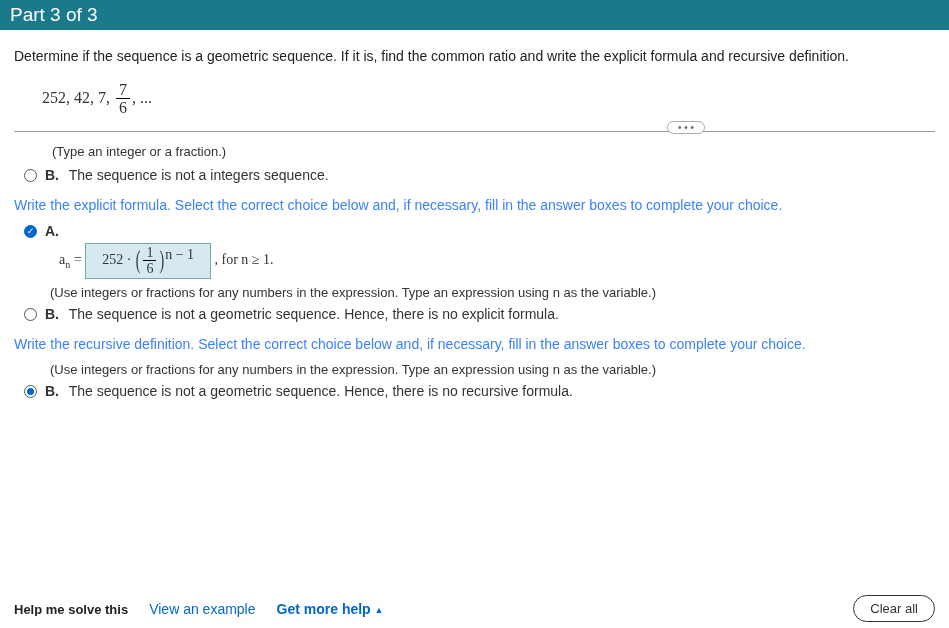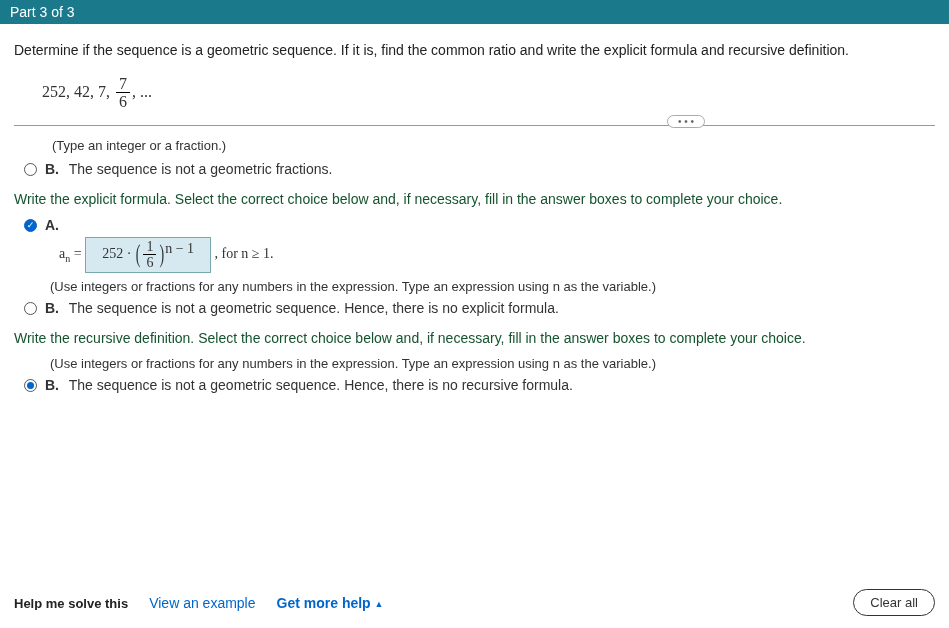--- a/index.html
+++ b/index.html
@@ -1,35 +1,35 @@
 <!DOCTYPE html>
 <html><head>
 <meta charset="utf-8">
 <style>
 * { margin: 0; padding: 0; box-sizing: border-box; }
 body { font-family: Arial, sans-serif; font-size: 14px; color: #333; background: #f0f0f0; width: 949px; height: 628px; overflow: hidden; }
-.header-bar { background: #1a7a8c; color: #fff; padding: 4px 10px; font-size: 14px; }
+.header-bar { background: #1a7a8c; color: #fff; padding: 4px 10px; font-size: 19px; }
 .content { background: #fff; padding: 18px 14px 10px 14px; height: calc(100% - 24px); position: relative; }
 .question-text { margin-bottom: 18px; color: #222; }
 .sequence-line { margin: 10px 0 10px 28px; font-family: 'Times New Roman', serif; font-size: 16px; }
 .frac { display: inline-block; vertical-align: middle; text-align: center; margin: 0 2px; }
 .frac .num { display: block; border-bottom: 1px solid #000; padding: 0 3px; line-height: 1; }
 .frac .den { display: block; padding: 0 3px; line-height: 1.1; }
 hr.divider { border: none; border-top: 1px solid #999; margin: 14px 0 10px 0; position: relative; }
 .ellipsis-badge { position: absolute; right: 230px; top: -10px; background: #fff; border: 1px solid #aaa; border-radius: 10px; padding: 0 10px; font-size: 10px; color: #666; cursor: pointer; }
 .instruction { margin: 12px 0 8px 38px; color: #333; font-size: 13px; }
 .option-row { margin: 6px 0 6px 10px; display: flex; align-items: flex-start; }
 .radio { width: 13px; height: 13px; border: 1.5px solid #555; border-radius: 50%; margin-right: 8px; margin-top: 2px; flex-shrink: 0; display: flex; align-items: center; justify-content: center; cursor: pointer; background: #fff; }
 .radio.selected::after { content: ""; width: 7px; height: 7px; background: #0066cc; border-radius: 50%; display: block; }
 .radio.check-style { border-radius: 50%; }
 .radio.check-style.selected { background: #0066cc; border-color: #0066cc; }
 .radio.check-style.selected::after { content: "✓"; color: #fff; font-size: 9px; background: none; width: auto; height: auto; line-height: 1; }
 .opt-label { font-weight: bold; margin-right: 6px; }
 .opt-body { flex: 1; }
-.prompt-line { margin: 14px 0 10px 0; color: #14532d; }
+.prompt-line { margin: 14px 0 10px 0; color: #3b82f6; }
 .math { font-family: 'Times New Roman', serif; }
 .sub { font-size: 10px; vertical-align: sub; }
 .sup { font-size: 14px; vertical-align: super; }
 .answer-box { display: inline-block; border: 1px solid #7aa; background: #d6e9f0; padding: 2px 16px; vertical-align: middle; }
 .empty-box { display: inline-block; width: 18px; height: 14px; border: 1px solid #888; background: #eee; vertical-align: middle; }
 .hint-text { margin: 4px 0 4px 36px; font-size: 13px; color: #333; }
 .footer { position: absolute; bottom: 12px; left: 0; right: 0; padding: 0 14px; display: flex; align-items: center; gap: 21px; }
 .footer .link { color: #0066cc; font-weight: normal; cursor: pointer; font-size: 14px; }
 .footer .link.secondary { color: #0066cc; font-weight: bold; }
 .footer .help-solve { color: #222; font-weight: bold; font-size: 13px; overflow: hidden; height: 14px; }
@@ -56,21 +56,21 @@
     <hr class="divider">
     <span class="ellipsis-badge">• • •</span>
   </div>
 
   <div class="instruction">(Type an integer or a fraction.)</div>
 
   <div class="option-row">
     <span class="radio"></span>
     <div class="opt-body">
       <span class="opt-label">B.</span>
-      <span>The sequence is not a geometric fractions.</span>
+      <span>The sequence is not a integers sequence.</span>
     </div>
   </div>
 
   <div class="prompt-line">Write the explicit formula. Select the correct choice below and, if necessary, fill in the answer boxes to complete your choice.</div>
 
   <div class="option-row">
     <span class="radio check-style selected"></span>
     <div class="opt-body">
       <span class="opt-label">A.</span>
       <div class="math" style="margin-top:4px; margin-left:14px;">

